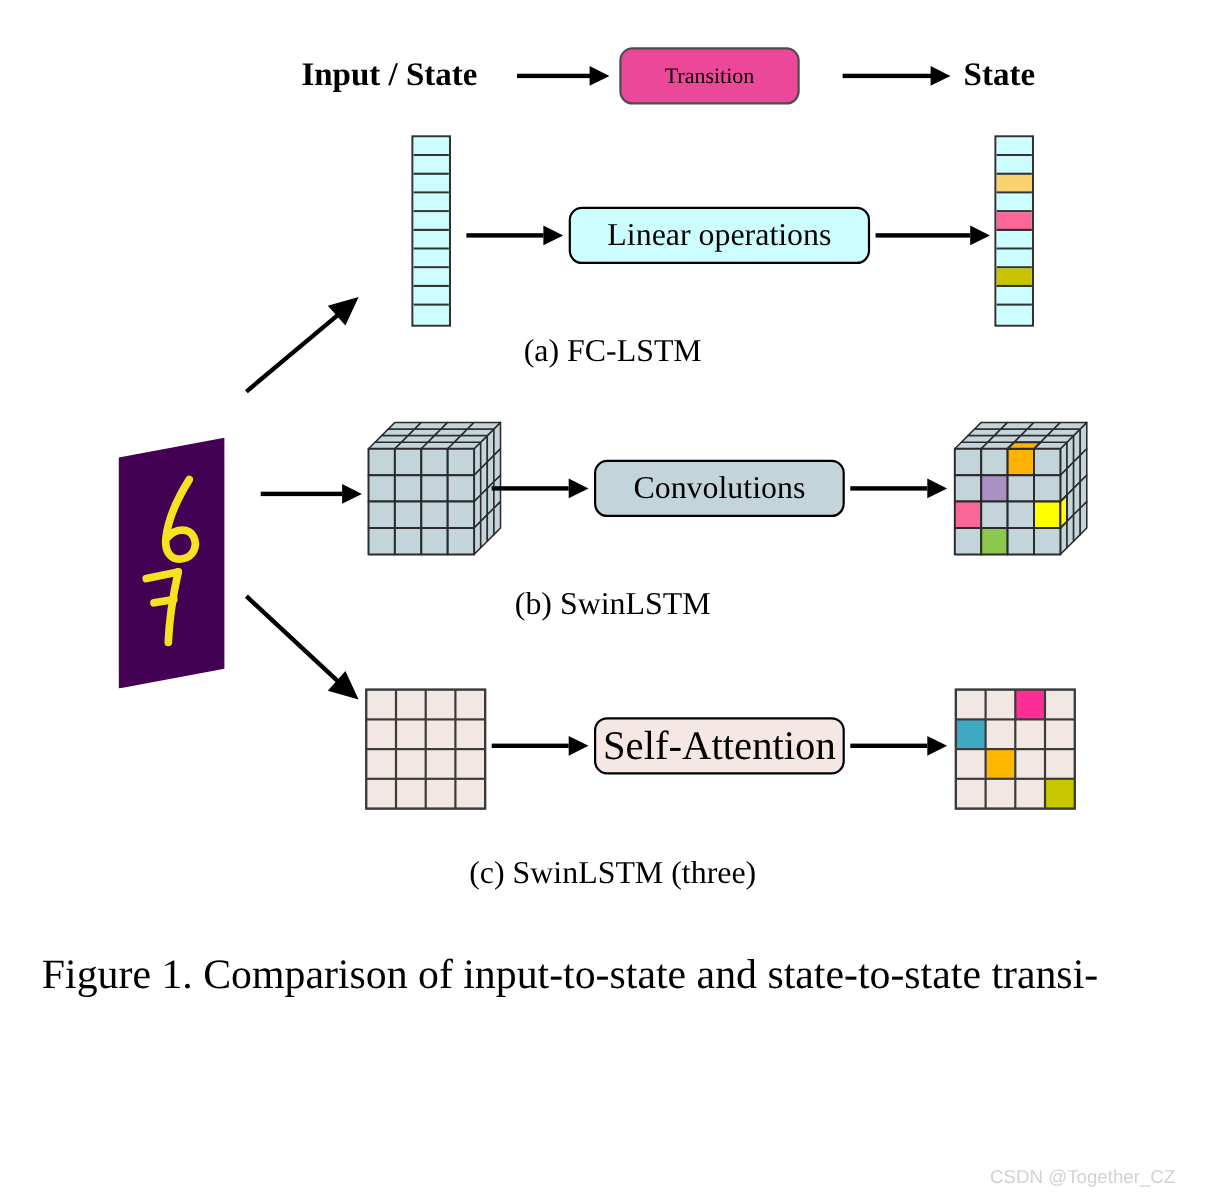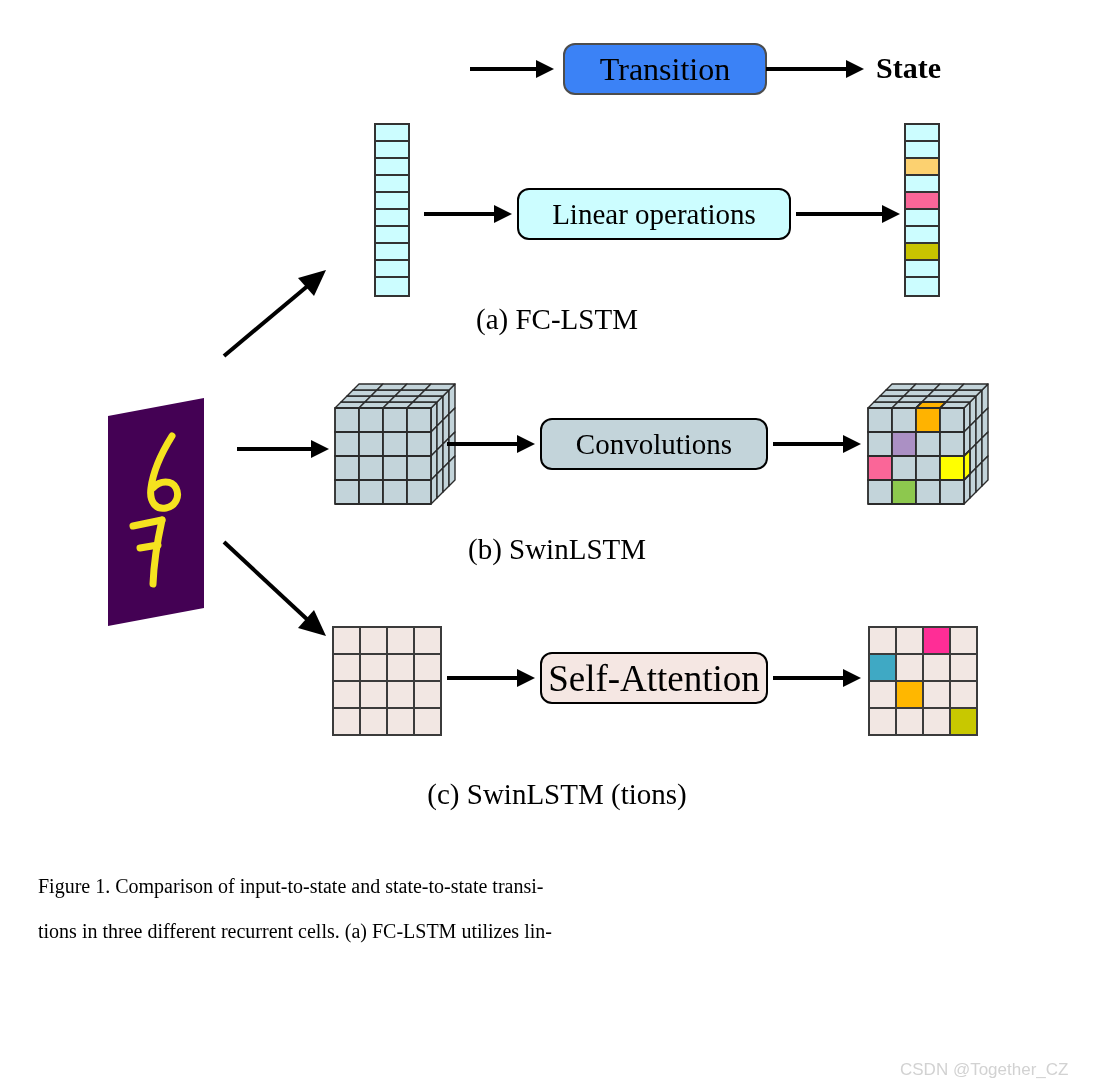--- a/index.html
+++ b/index.html
@@ -35,23 +35,23 @@
     border: 2px solid #4d4d4d;
     border-radius: 12px;
     display: flex;
     align-items: center;
     justify-content: center;
     box-sizing: border-box;
     font-family: "Liberation Serif", "DejaVu Serif", serif;
     white-space: nowrap;
   }
   #transition-box {
-    left: 563px; top: 25px; width: 204px; height: 52px;
-    background: #3b82f6;
-    font-size: 32px;
+    left: 563px; top: 25px; width: 164px; height: 52px;
+    background: #ec4899;
+    font-size: 20px;
   }
 
   
   .arrow-h { position: absolute; height: 0; }
   .arrow-h .shaft {
     position: absolute; left: 0; top: 50%;
     height: 4px; margin-top: -2px;
     background: #000000;
   }
   .arrow-h .head {
@@ -139,39 +139,40 @@
     white-space: nowrap;
     text-align: center;
   }
   #subcap-a { left: 0; top: 303px; width: 1114px; }
   #subcap-b { left: 0; top: 533px; width: 1114px; }
   #subcap-c { left: 0; top: 778px; width: 1114px; }
 
   
   #figure-caption {
     left: 38px; top: 864px; width: 1016px;
-    font-size: 20px;
+    font-size: 38px;
     line-height: 45px;
     text-align: justify;
     text-justify: inter-word;
   }
   #figure-caption .cap-line { display: block; white-space: nowrap; }
 
   #watermark {
     left: 900px; top: 1060px;
     font-family: "Liberation Sans", "DejaVu Sans", sans-serif;
     font-size: 17px;
     color: #d2d2d2;
     white-space: nowrap;
   }
 </style>
 </head>
 <body>
 
 <div class="abs" id="header-row">
+  <span class="hdr-label" id="hdr-input-state">Input / State</span>
 
   <div class="arrow-h" style="left:470px; top:51px; width:84px;">
     <div class="shaft" style="width:68px;"></div>
     <div class="head"></div>
   </div>
 
   <div class="rbox" id="transition-box">Transition</div>
 
   <div class="arrow-h" style="left:766px; top:51px; width:98px;">
     <div class="shaft" style="width:82px;"></div>
@@ -419,20 +420,19 @@
     <div class="mcell" style="background: rgb(242, 231, 227);"></div>
     <div class="mcell" style="background: rgb(255, 183, 0);"></div>
     <div class="mcell" style="background: rgb(242, 231, 227);"></div>
     <div class="mcell" style="background: rgb(242, 231, 227);"></div>
     <div class="mcell" style="background: rgb(242, 231, 227);"></div>
     <div class="mcell" style="background: rgb(242, 231, 227);"></div>
     <div class="mcell" style="background: rgb(242, 231, 227);"></div>
     <div class="mcell" style="background: rgb(200, 200, 0);"></div>
   </div>
 
-<div class="subcap" id="subcap-c">(c) SwinLSTM (tions)</div>
+<div class="subcap" id="subcap-c">(c) SwinLSTM (three)</div>
 
 <div class="abs" id="figure-caption">
     <span class="cap-line">Figure 1.  Comparison of input-to-state and state-to-state transi-</span>
-    <span class="cap-line">tions in three different recurrent cells.  (a) FC-LSTM utilizes lin-</span>
   </div>
 
 <div class="abs" id="watermark">CSDN @Together_CZ</div>
 
 </body></html>

